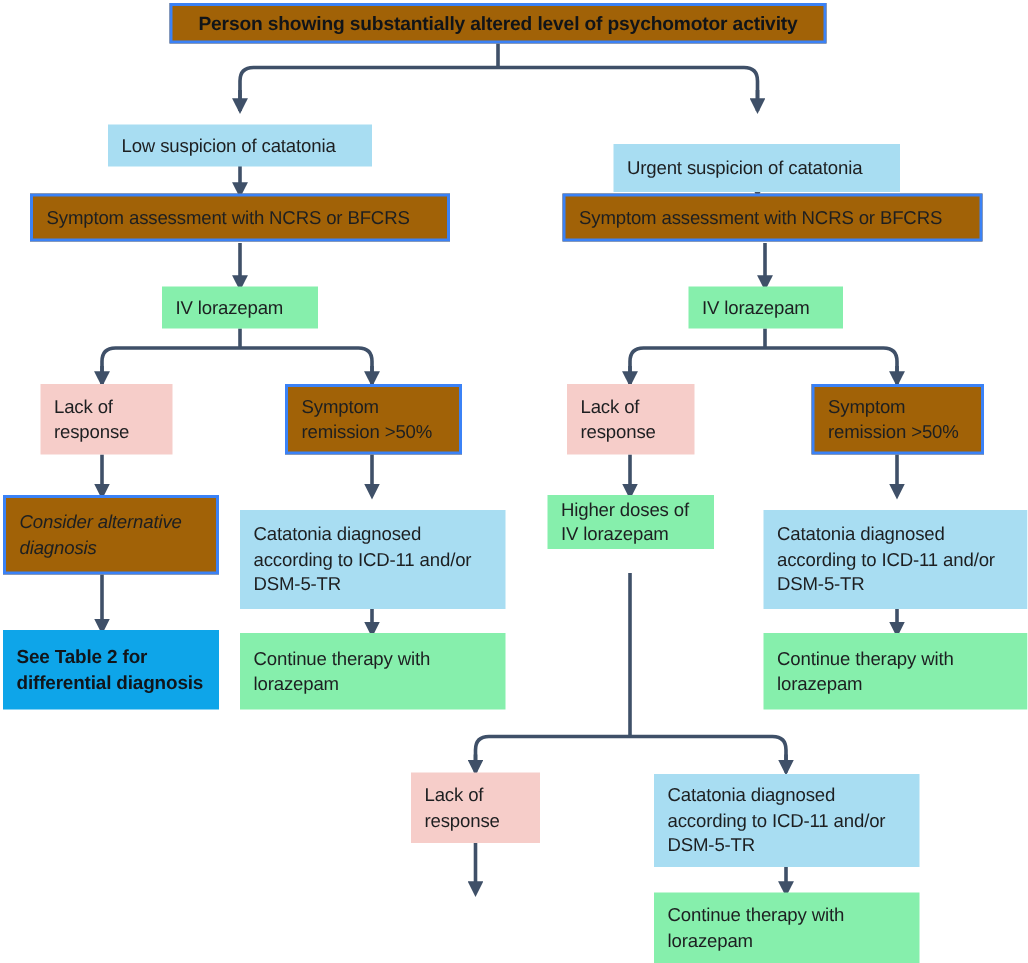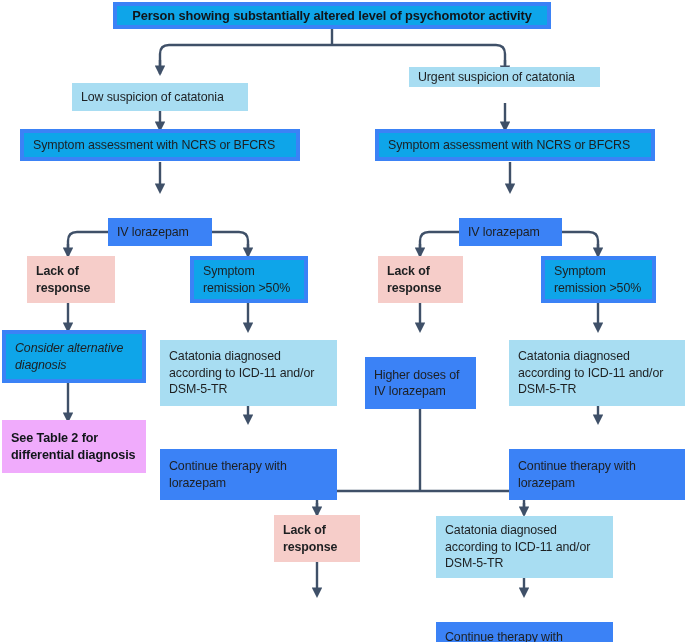--- a/index.html
+++ b/index.html
@@ -34,37 +34,35 @@
     font-size: 12.4px;
     line-height: 1.33;
     color: #1d1f21;
     letter-spacing: -0.1px;
   }
   .node .txt {
     display: block;
     white-space: pre-line;
   }
   .n-white {
-    background: #0ea5e9;
-    border: 4px solid #3b82f6;
+    background: #a16207;
+    border: 2px solid #3b82f6;
   }
   .n-blue {
     background: #a8ddf2;
     margin-top: 10px;
   }
   .n-bluepale {
-    background: #f0abfc;
+    background: #0ea5e9;
   }
   .n-yellow {
-    background: #3b82f6;
-    margin-top: 27px;
+    background: #86efac;
   }
   .n-pink {
     background: #f6cdc9;
-    font-weight: bold;
   }
   .n-bold {
     font-weight: bold;
     font-size: 12.6px;
     color: #11151a;
   }
   .n-title {
     font-weight: bold;
     font-size: 12.8px;
     justify-content: center;
@@ -136,21 +134,21 @@
     </g>
   </svg>
 
   <div class="node n-white n-title" style="left:113px; top:2px; width:438px; height:27px;">
     <span class="txt">Person showing substantially altered level of psychomotor activity</span>
   </div>
 
   <div class="node n-blue" style="left:72px; top:73px; width:176px; height:28px;">
     <span class="txt">Low suspicion of catatonia</span>
   </div>
-  <div class="node n-blue" style="left:409px; top:57px; width:191px; height:20px;">
+  <div class="node n-blue" style="left:409px; top:86px; width:191px; height:32px;">
     <span class="txt">Urgent suspicion of catatonia</span>
   </div>
 
   <div class="node n-white" style="left:20px; top:129px; width:280px; height:32px;">
     <span class="txt">Symptom assessment with NCRS or BFCRS</span>
   </div>
   <div class="node n-white" style="left:375px; top:129px; width:280px; height:32px;">
     <span class="txt">Symptom assessment with NCRS or BFCRS</span>
   </div>
 
@@ -181,21 +179,21 @@
 
   <div class="node n-white" style="left:2px; top:330px; width:144px; height:53px;font-style:italic;">
     <span class="txt">Consider alternative
 diagnosis</span>
   </div>
   <div class="node n-blue" style="left:160px; top:330px; width:177px; height:66px;">
     <span class="txt">Catatonia diagnosed
 according to ICD-11 and/or
 DSM-5-TR</span>
   </div>
-  <div class="node n-yellow" style="left:365px; top:330px; width:111px; height:52px;">
+  <div class="node n-yellow" style="left:365px; top:330px; width:111px; height:36px;">
     <span class="txt">Higher doses of
 IV lorazepam</span>
   </div>
   <div class="node n-blue" style="left:509px; top:330px; width:177px; height:66px;">
     <span class="txt">Catatonia diagnosed
 according to ICD-11 and/or
 DSM-5-TR</span>
   </div>
 
   <div class="node n-bluepale n-bold" style="left:2px; top:420px; width:144px; height:53px;">

